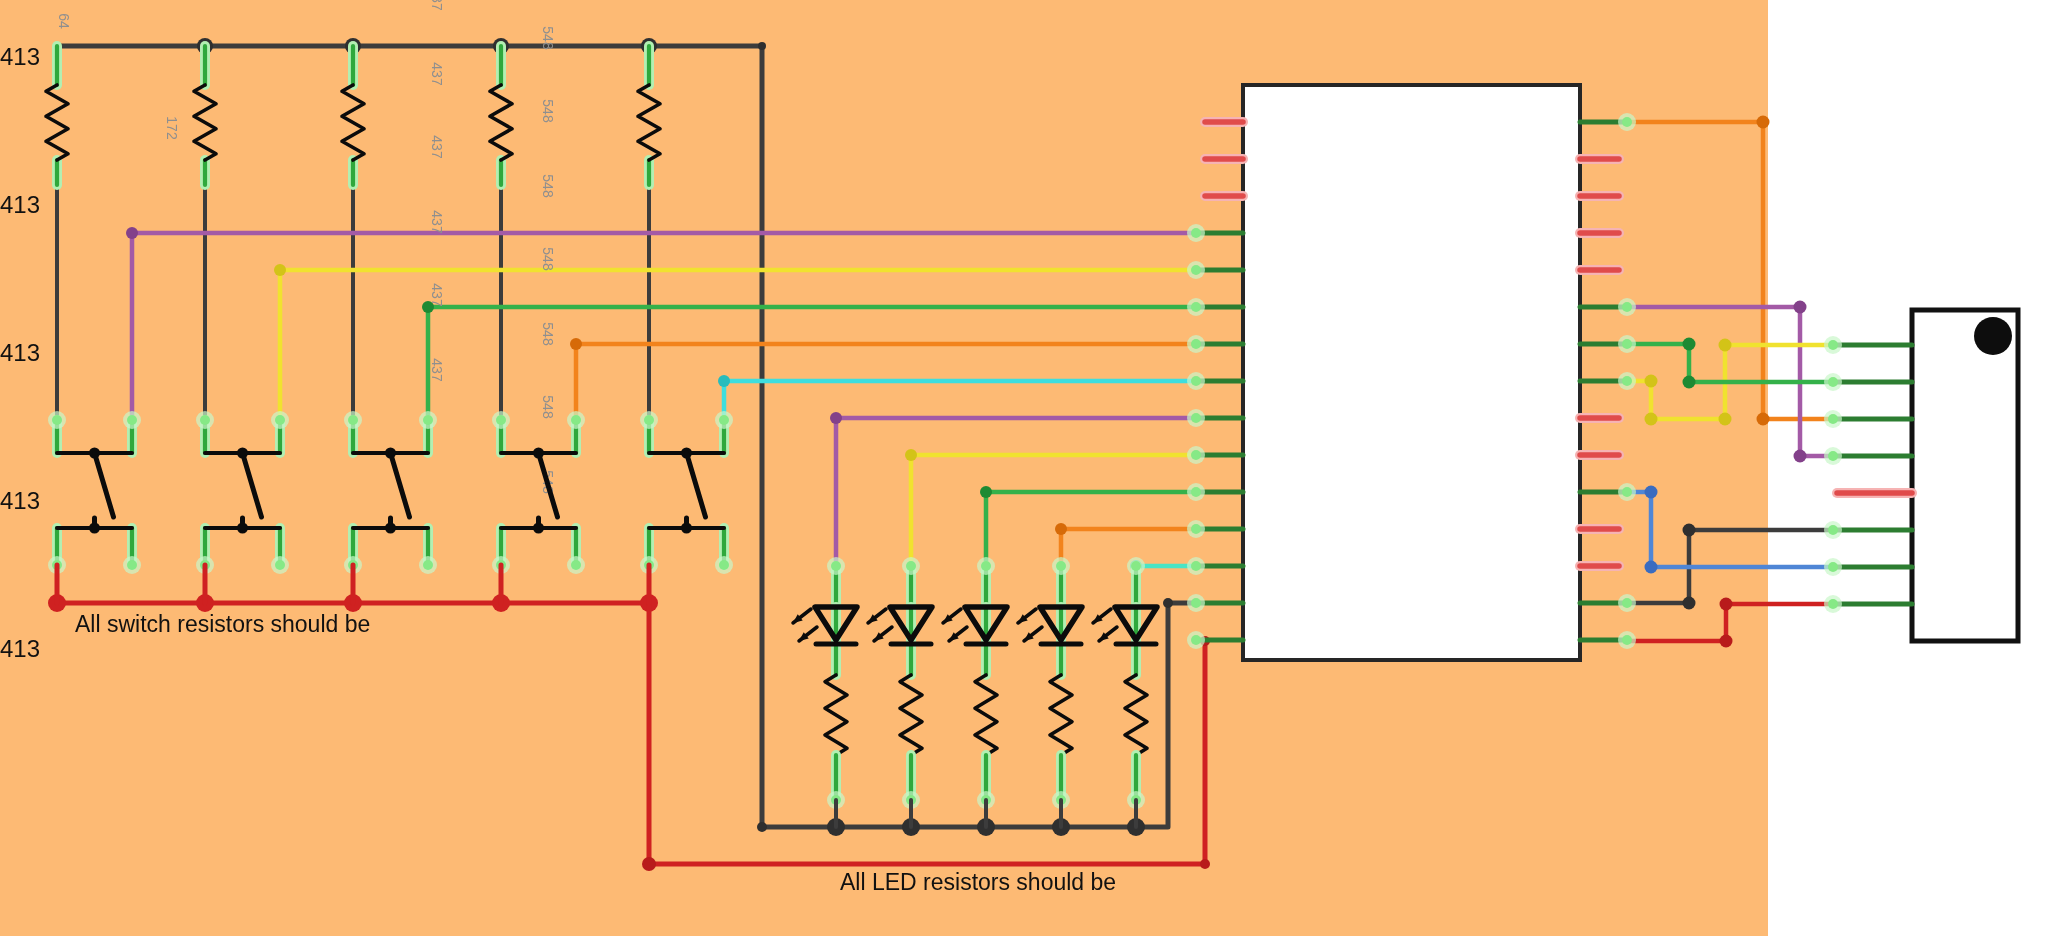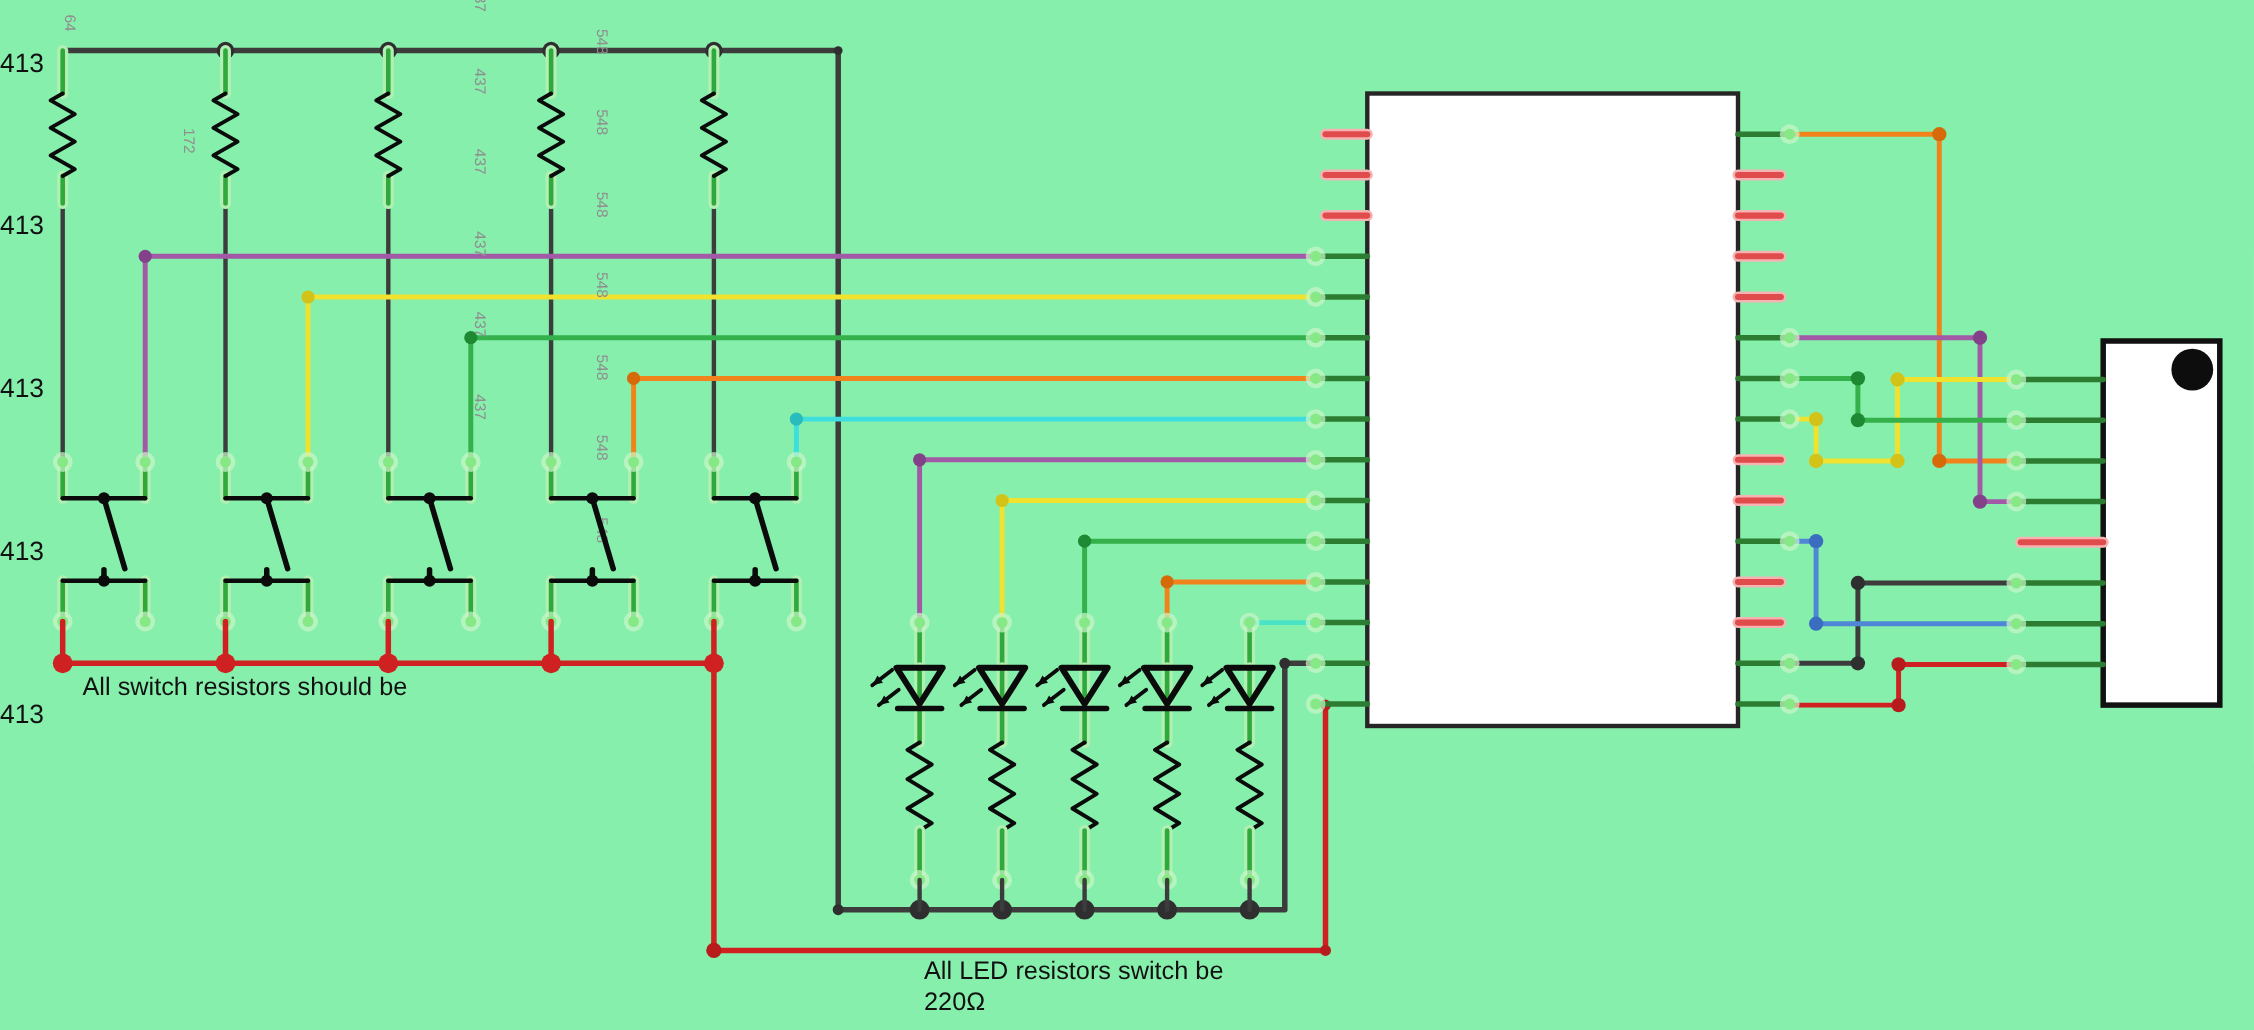--- a/index.html
+++ b/index.html
@@ -1,17 +1,17 @@
 <!DOCTYPE html>
 <html><head>
 <meta charset="utf-8">
 <style>
   html,body{margin:0;padding:0;background:#ffffff;}
   body{width:2049px;height:936px;overflow:hidden;font-family:"Liberation Sans",sans-serif;}
-  .stage{position:relative;width:2049px;height:936px;background:#86efac;}
+  .stage{position:relative;width:1768px;height:936px;background:#fdba74;}
   #schematic{position:absolute;left:0;top:0;}
   .note{position:absolute;color:#111111;font-size:23px;line-height:28px;font-family:"Liberation Sans",sans-serif;white-space:nowrap;}
   text{font-family:"Liberation Sans",sans-serif;}
   .lcd{font-family:"DejaVu Sans Mono",monospace;font-weight:700;letter-spacing:3px;}
 </style>
 </head>
 <body>
 
 <div class="stage">
   <svg id="schematic" width="2049" height="936" viewBox="0 0 2049 936" xmlns="http://www.w3.org/2000/svg">
@@ -737,16 +737,15 @@
         <g>
           <circle cx="1993" cy="336" r="19" fill="#0d0d0d"></circle>
           <text x="?" y="1993" font-size="27" fill="#ffffff" text-anchor="middle" font-weight="bold">346</text>
         </g>
       </g>
     </svg>
   <div class="note" id="note-switch" style="left: 75px; top: 610px;">
     <div>All switch resistors should be</div>
   </div>
   <div class="note" id="note-led" style="left: 840px; top: 868px;">
-    <div>All LED resistors switch be</div>
-    <div>220Ω</div>
+    <div>All LED resistors should be</div>
   </div>
 </div>
 
 </body></html>

